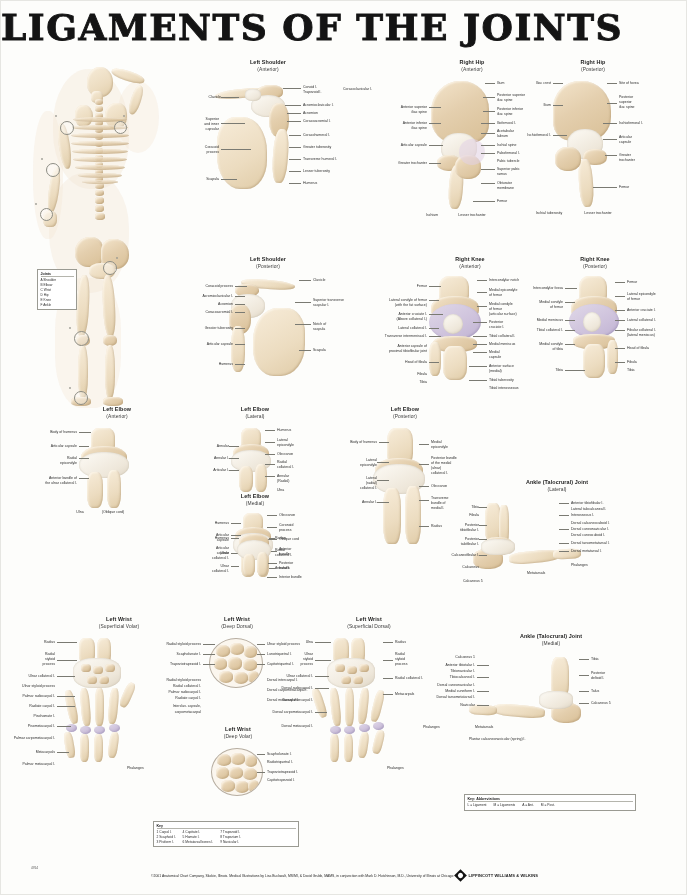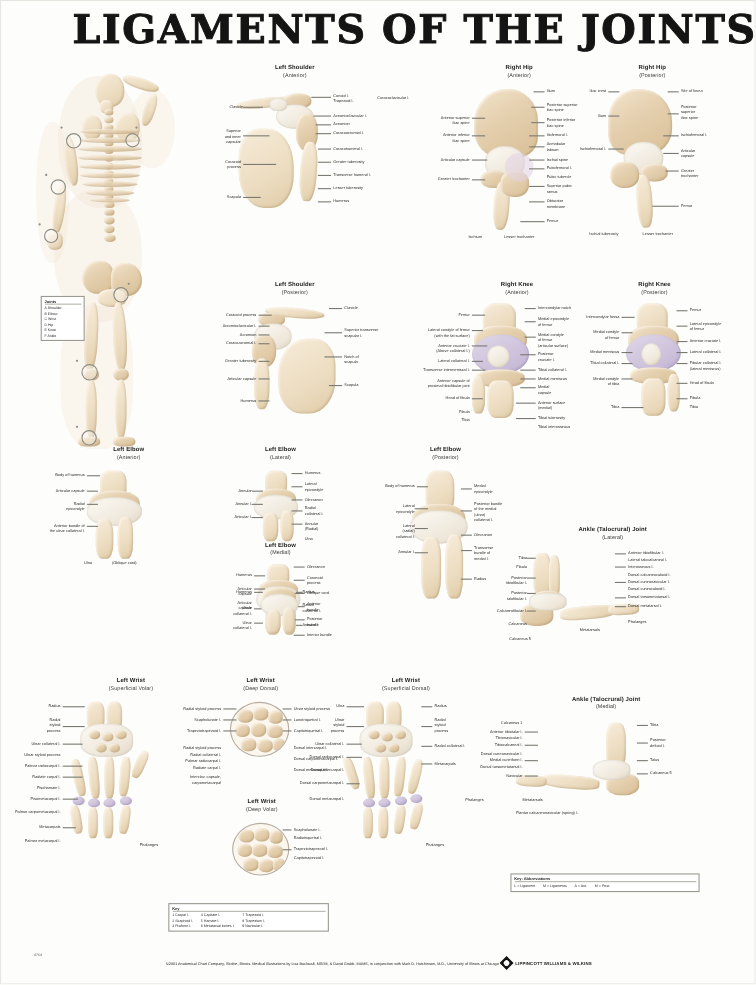--- a/index.html
+++ b/index.html
@@ -12,21 +12,21 @@
   #poster {
     position: relative;
     width: 687px; height: 895px;
     background: #fdfdfb;
     border: 1px solid #e6e6e2;
   }
 
   
   .title-bar {
     position: absolute; left: 0; top: 8px; width: 687px;
-    text-align: right;
+    text-align: left;
   }
   .title-bar h1 {
     font-family: "DejaVu Serif", serif;
     font-weight: 700;
     font-size: 36px;
     letter-spacing: 1.5px;
     color: #141414;
     -webkit-text-stroke: 0.9px #141414;
     line-height: 1;
   }

